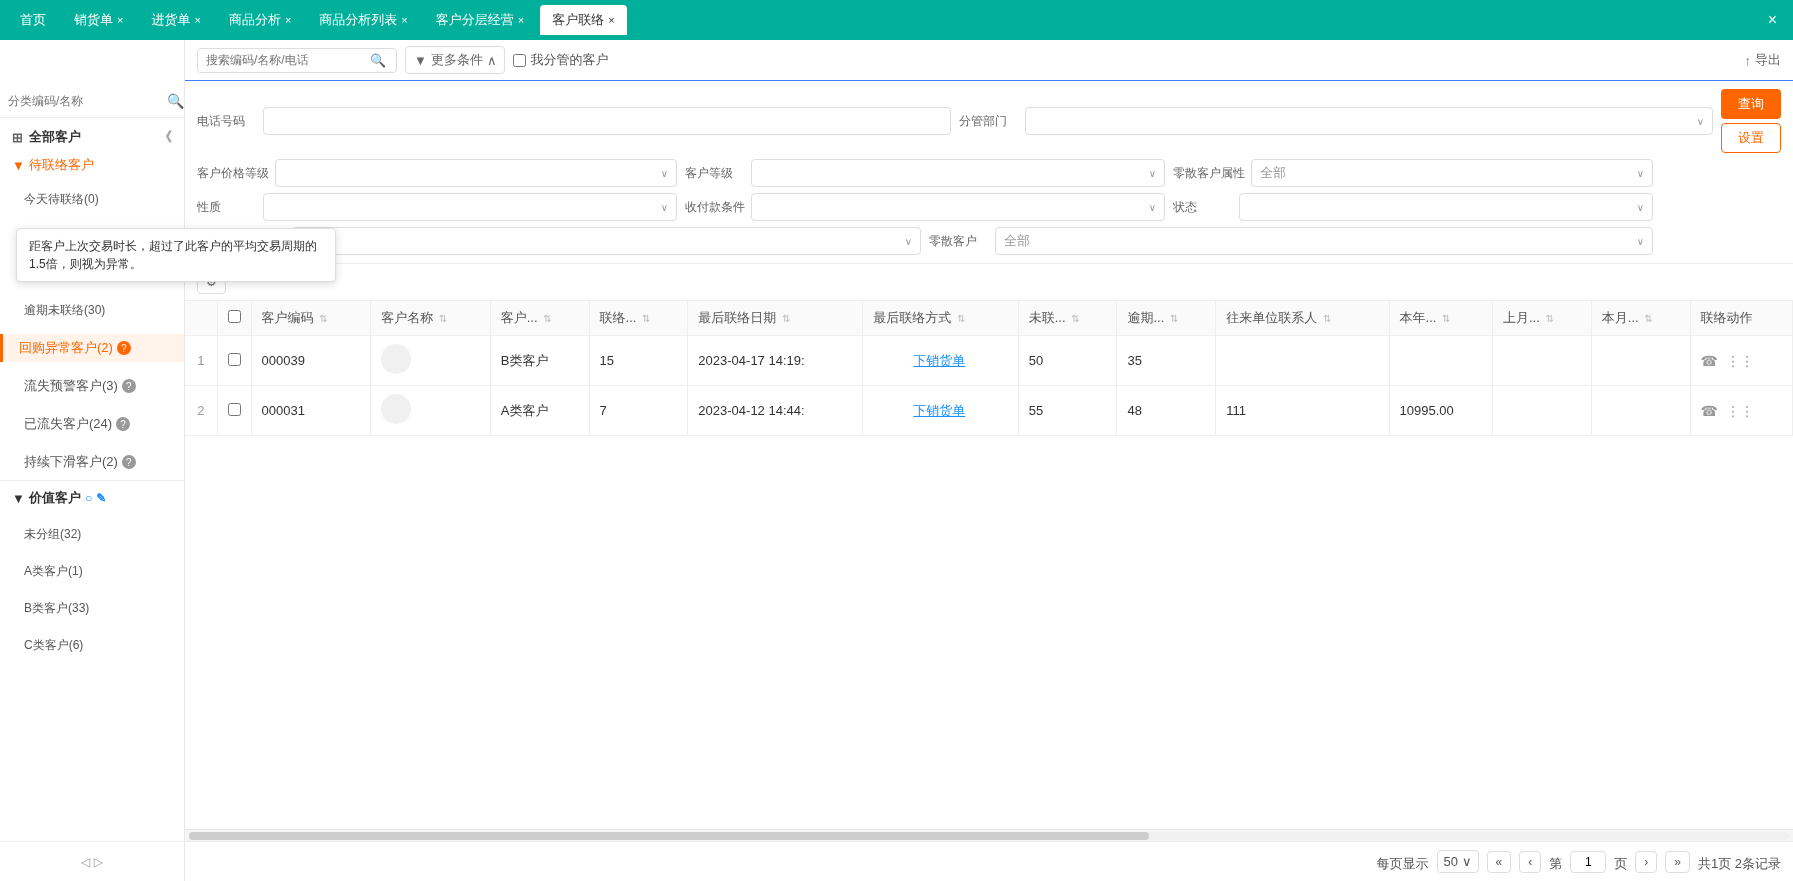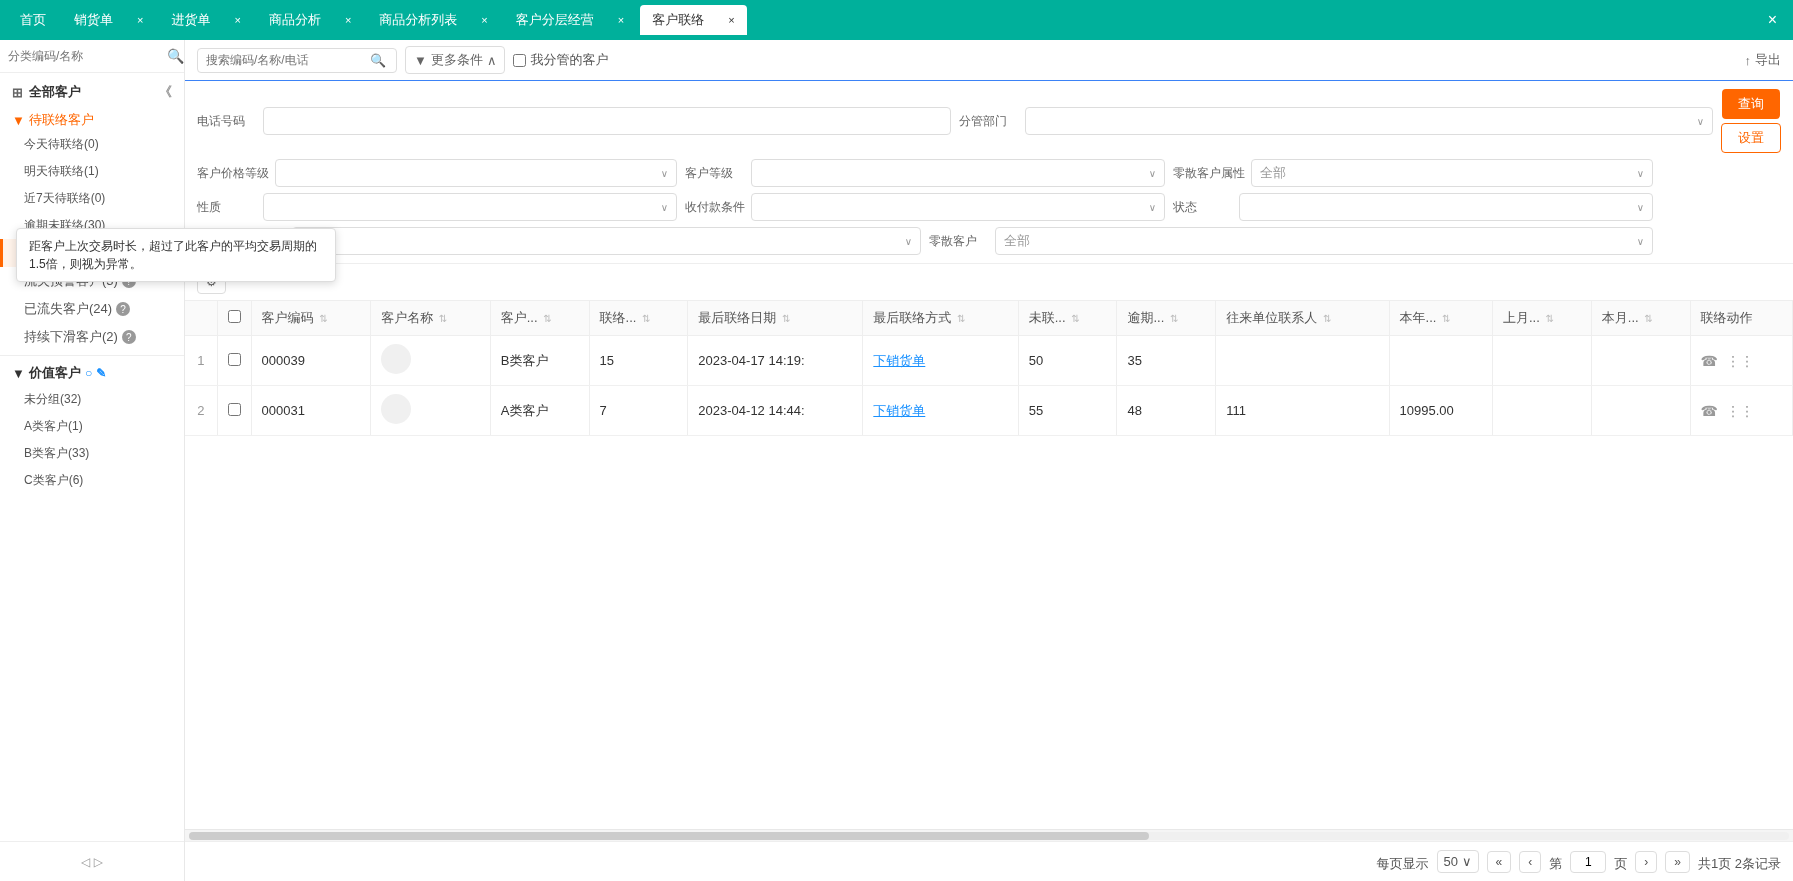--- a/index.html
+++ b/index.html
@@ -14,21 +14,21 @@
       padding: 0 8px;
       gap: 4px;
     }
     .nav-tab {
       padding: 6px 12px;
       color: #fff;
       cursor: pointer;
       border-radius: 4px 4px 0 0;
       display: flex;
       align-items: center;
-      gap: 20px;
+      gap: 0;
       font-size: 13px;
     }
     .nav-tab.active { background: #fff; color: #333; }
     .nav-tab .close-x { font-size: 11px; color: inherit; margin-left: 4px; cursor: pointer; }
     .nav-home { color: #fff; padding: 6px 12px; cursor: pointer; }
     .top-nav-close {
       margin-left: auto;
       color: #fff;
       cursor: pointer;
       font-size: 16px;
@@ -49,20 +49,21 @@
       display: flex;
       flex-direction: column;
       overflow: hidden;
     }
     .sidebar-search {
       padding: 8px;
       border-bottom: 1px solid #eee;
       display: flex;
       align-items: center;
       gap: 4px;
+      margin-top: 45px;
     }
     .sidebar-search input {
       flex: 1;
       border: none;
       outline: none;
       font-size: 12px;
       color: #999;
     }
     .sidebar-search-icon { color: #999; font-size: 14px; }
     .sidebar-body { flex: 1; overflow-y: auto; padding: 4px 0; }
@@ -83,20 +84,21 @@
       display: flex;
       align-items: center;
       gap: 4px;
     }
     .sidebar-group-title .arrow { color: #f60; }
     .sidebar-item {
       padding: 5px 16px 5px 24px;
       color: #555;
       cursor: pointer;
       font-size: 12px;
+      margin-top: 10px;
     }
     .sidebar-item.active { background: #fff3ea; color: #f60; border-left: 3px solid #f60; }
     .sidebar-divider { height: 1px; background: #eee; margin: 4px 0; }
     .sidebar-bottom {
       height: 40px;
       border-top: 1px solid #eee;
       display: flex;
       align-items: center;
       justify-content: center;
     }
@@ -233,21 +235,21 @@
     .settings-btn {
       background: #fff;
       color: #f60;
       border: 1px solid #f60;
       border-radius: 4px;
       padding: 5px 16px;
       cursor: pointer;
       font-size: 13px;
       white-space: nowrap;
     }
-    .btn-group { display: flex; flex-direction: column; gap: 4px; align-items: center; }
+    .btn-group { display: flex; flex-direction: column; gap: 4px; }
     .filter-input {
       flex: 1;
       border: 1px solid #ddd;
       border-radius: 4px;
       padding: 4px 8px;
       font-size: 12px;
       color: #333;
       outline: none;
       min-height: 28px;
     }
@@ -306,21 +308,21 @@
     th .sort-icon { color: #bbb; margin-left: 2px; font-size: 10px; }
     td {
       padding: 8px 10px;
       color: #333;
       border-right: 1px solid #eee;
       border-bottom: 1px solid #f0f0f0;
       white-space: nowrap;
     }
     .checkbox-cell { width: 32px; text-align: center; }
     .num-cell { color: #999; text-align: center; width: 32px; }
-    .link-text { color: #1890ff; cursor: pointer; text-decoration: underline; }
+    .link-text { color: #1890ff; cursor: pointer; text-decoration: underline; margin-left: 40px; }
     .action-icons { display: flex; gap: 8px; }
     .action-icon { color: #999; cursor: pointer; font-size: 14px; }
     .avatar-placeholder {
       width: 30px;
       height: 30px;
       background: #f0f0f0;
       border-radius: 50%;
       display: inline-block;
     }
 

